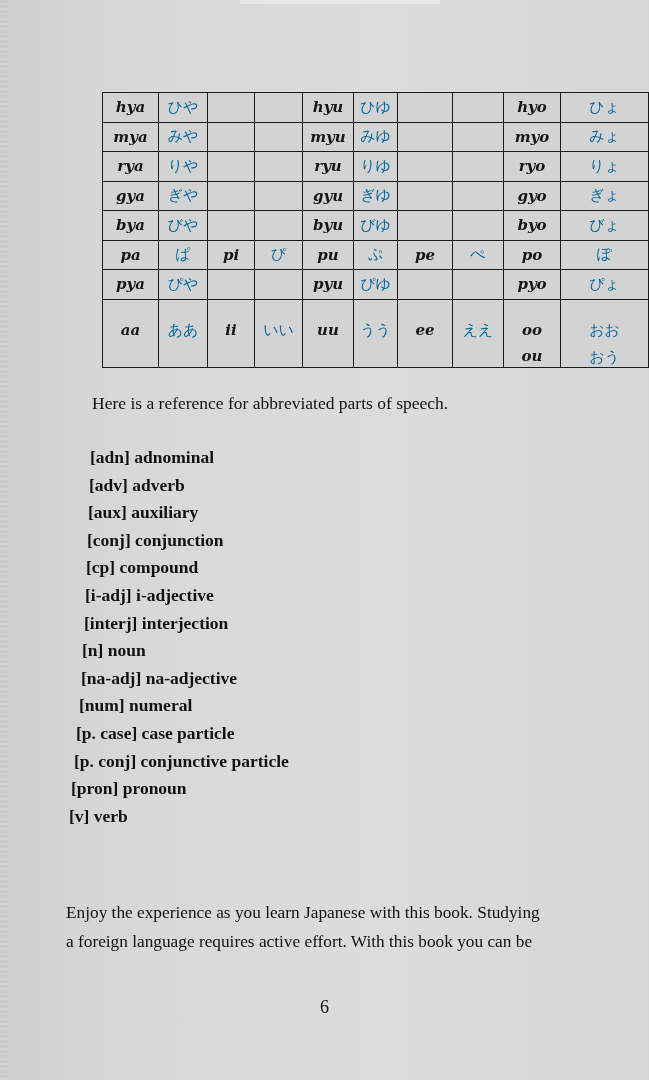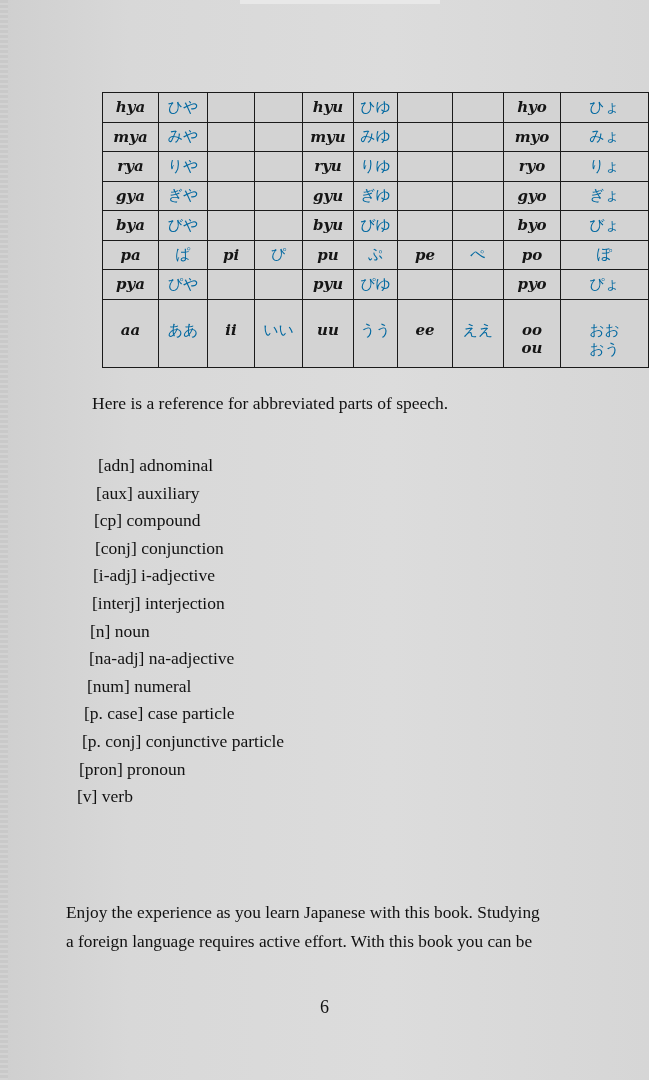--- a/index.html
+++ b/index.html
@@ -30,28 +30,28 @@
     background:#d3d3d3;
   }
   table.kana td.lr {
     font-family:"DejaVu Serif", serif; font-style:italic; font-weight:bold;
     font-size:15px; color:#151515;
   }
   table.kana td.ka {
     font-family:"DejaVu Sans", sans-serif; font-size:15px; color:#0369a1;
   }
   table.kana tr.last td { height:46px; vertical-align:top; padding-top:21px; }
-  table.kana tr.last td .l2 { display:block; }
+  table.kana tr.last td .l2 { display:block; margin-top:8px; }
   .intro {
     position:absolute; left:92px; top:393px;
     font-family:"Liberation Serif", serif; font-size:17.5px;
   }
   .pos-list {
-    position:absolute; left:68px; top:444px; margin:8px; padding:0; list-style:none;
-    font-family:"Liberation Serif", serif; font-size:17.5px;
+    position:absolute; left:68px; top:444px; margin:0; padding:0; list-style:none;
+    font-family:"Liberation Serif", serif; font-size:17.5px;font-weight:bold;
   }
   .pos-list li { height:27.6px; line-height:27.6px; white-space:nowrap; }
   .para {
     position:absolute; left:66px; top:898px; width:600px;
     font-family:"Liberation Serif", serif; font-size:17.3px; line-height:29px;
     white-space:nowrap;
   }
   .page-number {
     position:absolute; left:0; width:649px; top:997px; text-align:center;
     font-family:"Liberation Serif", serif; font-size:18px;
@@ -173,23 +173,24 @@
         <td class="lr"><span>oo</span><span class="l2">ou</span></td>
         <td class="ka"><span>おお</span><span class="l2">おう</span></td>
       </tr>
     </tbody>
 </table>
 
 <div class="intro">Here is a reference for abbreviated parts of speech.</div>
 
 <ul class="pos-list">
   <li style="padding-left:22px">[adn] adnominal</li>
+  <li style="padding-left:21px">[adv] adverb</li>
   <li style="padding-left:20px">[aux] auxiliary</li>
+  <li style="padding-left:19px">[conj] conjunction</li>
   <li style="padding-left:18px">[cp] compound</li>
-  <li style="padding-left:19px">[conj] conjunction</li>
   <li style="padding-left:17px">[i-adj] i-adjective</li>
   <li style="padding-left:16px">[interj] interjection</li>
   <li style="padding-left:14px">[n] noun</li>
   <li style="padding-left:13px">[na-adj] na-adjective</li>
   <li style="padding-left:11px">[num] numeral</li>
   <li style="padding-left:8px">[p. case] case particle</li>
   <li style="padding-left:6px">[p. conj] conjunctive particle</li>
   <li style="padding-left:3px">[pron] pronoun</li>
   <li style="padding-left:1px">[v] verb</li>
 </ul>

